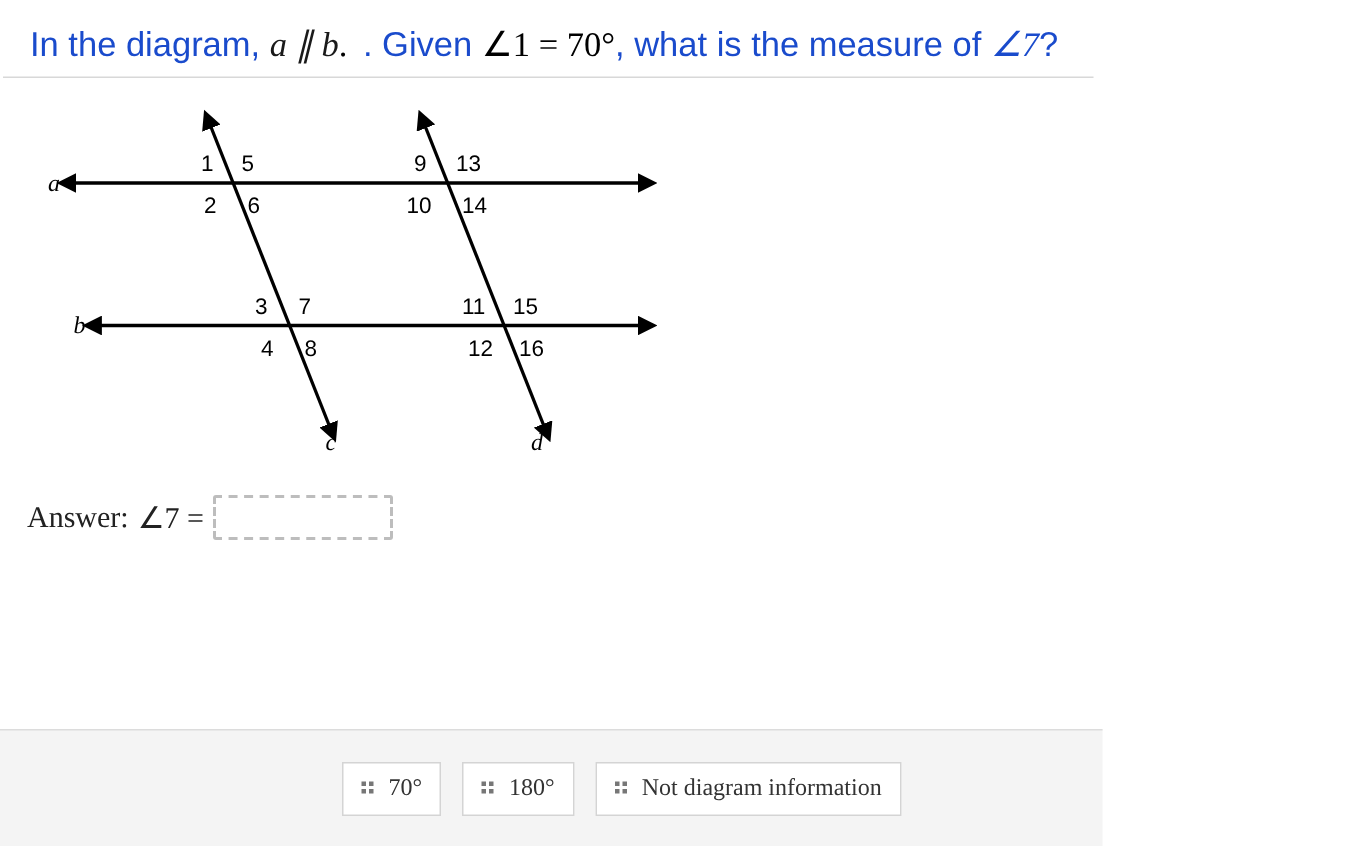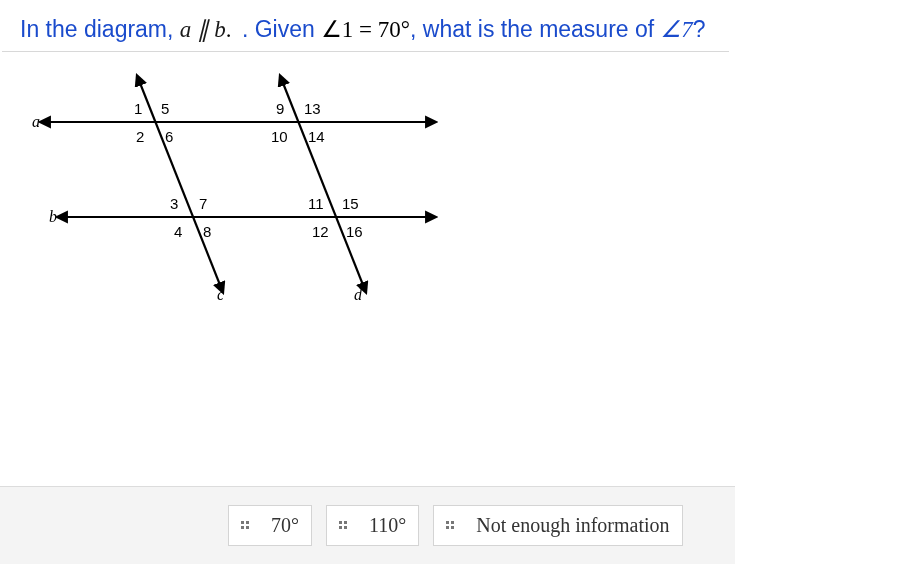--- a/index.html
+++ b/index.html
@@ -66,27 +66,27 @@
     background: #f4f4f4;
     display: flex;
     align-items: center;
     padding-left: 228px;
     gap: 14px;
   }
   .option {
     background: #ffffff;
     border: 1px solid #d4d4d4;
     padding: 8px 12px;
-    font-size: 20px;
+    font-size: 16px;
     font-family: "Times New Roman", Times, serif;
     color: #333;
     cursor: move;
     display: inline-flex;
     align-items: center;
-    gap: 20px;
+    gap: 8px;
     user-select: none;
   }
   .option .grip {
     width: 10px; height: 10px;
     display: grid;
     grid-template-columns: repeat(2, 3px);
     grid-template-rows: repeat(2, 3px);
     gap: 2px;
   }
   .option .grip span {
@@ -140,44 +140,49 @@
         <text x="156" y="165" font-size="15" font-family="Arial">4</text>
         <text x="185" y="165" font-size="15" font-family="Arial">8</text>
 
         <text x="290" y="137" font-size="15" font-family="Arial">11</text>
         <text x="324" y="137" font-size="15" font-family="Arial">15</text>
         <text x="294" y="165" font-size="15" font-family="Arial">12</text>
         <text x="328" y="165" font-size="15" font-family="Arial">16</text>
       </svg>
     </div>
 
+    <div class="answer-row">
+      <span class="lbl">Answer:</span>
+      <span>∠7 =</span>
+      <span class="dropzone"></span>
+    </div>
   </div>
 
   <div class="options-bar">
     <div class="option">
       <span class="grip">
           <span></span>
           <span></span>
           <span></span>
           <span></span>
         </span>
       <span class="val">70°</span>
     </div>
     <div class="option">
       <span class="grip">
           <span></span>
           <span></span>
           <span></span>
           <span></span>
         </span>
-      <span class="val">110°</span>
+      <span class="val">180°</span>
     </div>
     <div class="option">
       <span class="grip">
           <span></span>
           <span></span>
           <span></span>
           <span></span>
         </span>
-      <span class="val">Not enough information</span>
+      <span class="val">Not diagram information</span>
     </div>
   </div>
 </div>
 
 </body></html>

